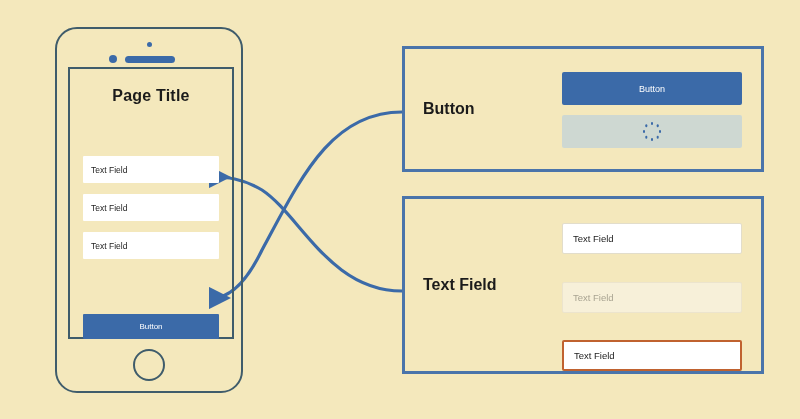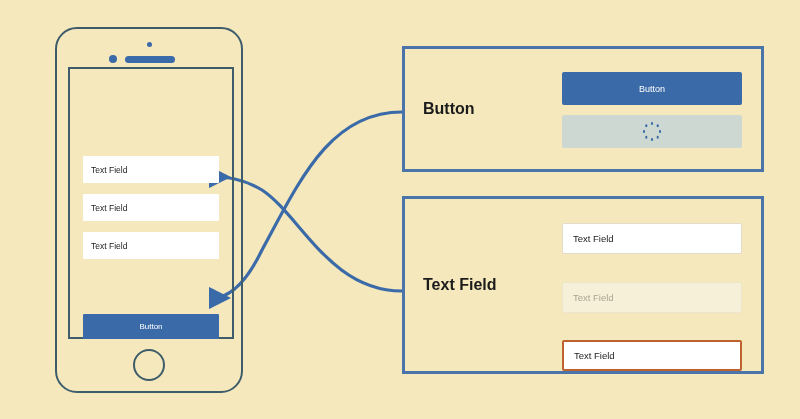--- a/index.html
+++ b/index.html
@@ -251,20 +251,21 @@
 
     <path d="M 402 291 C 330 291, 300 215, 262 190 C 242 178, 226 177, 212 177" fill="none" stroke="#3b6aa8" stroke-width="3.2" marker-end="url(#arrowhead)"></path>
   </svg>
 
   <div id="phone-device">
     <span id="phone-camera-dot"></span>
     <span id="phone-sensor-dot"></span>
     <span id="phone-speaker-bar"></span>
 
     <div id="phone-screen">
+      <div id="page-title">Page Title</div>
 
       <div class="phone-field" id="phone-field-1">Text Field</div>
       <div class="phone-field" id="phone-field-2">Text Field</div>
       <div class="phone-field" id="phone-field-3">Text Field</div>
 
       <div id="phone-button">Button</div>
     </div>
 
     <span id="phone-home-button"></span>
   </div>

